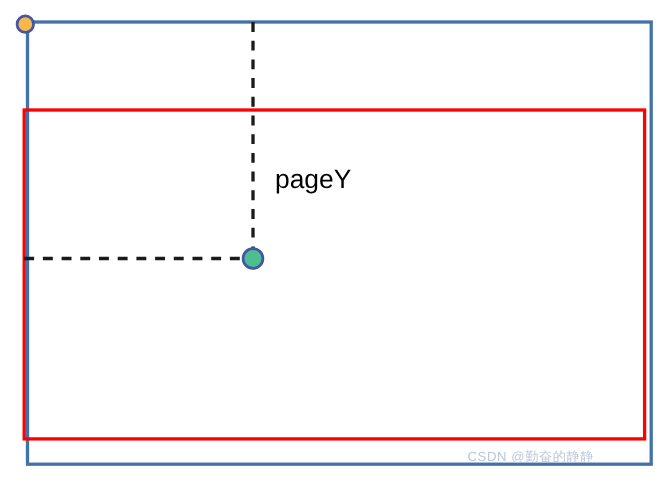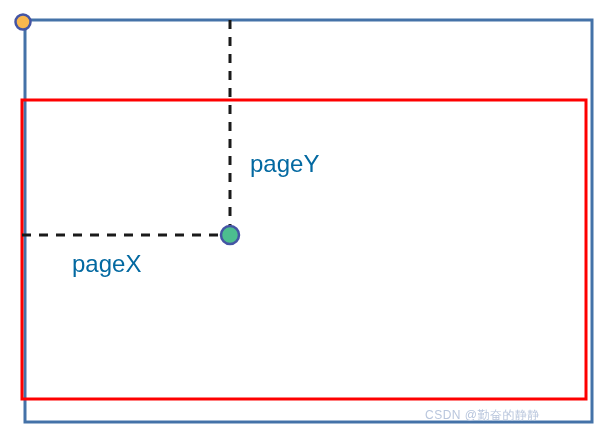--- a/index.html
+++ b/index.html
@@ -20,21 +20,21 @@
     left: 0;
     top: 0;
     width: 604px;
     height: 442px;
   }
   .label-text {
     position: absolute;
     font-family: "Liberation Sans", sans-serif;
     font-size: 24px;
     line-height: 1;
-    color: #0369a1;
+    color: #000000;
     white-space: nowrap;
   }
   #label-pagey {
     left: 250px;
     top: 152px;
   }
   #label-pagex {
     left: 72px;
     top: 252px;
   }
@@ -66,17 +66,16 @@
 
     <line x1="22" y1="235" x2="230" y2="235" stroke="#1a1a1a" stroke-width="3" stroke-dasharray="9 8"></line>
 
     <circle cx="23" cy="22" r="7.5" fill="#f9b74e" stroke="#4455a4" stroke-width="2.5"></circle>
 
     <circle cx="230" cy="235" r="9" fill="#4cbe8f" stroke="#4455a4" stroke-width="2.5"></circle>
   </svg>
 
   <div class="label-text" id="label-pagey">pageY</div>
 
-  <div class="label-text" id="label-pagex">pageX</div>
 
   <div id="watermark">CSDN @勤奋的静静</div>
 
 </div>
 
 </body></html>

